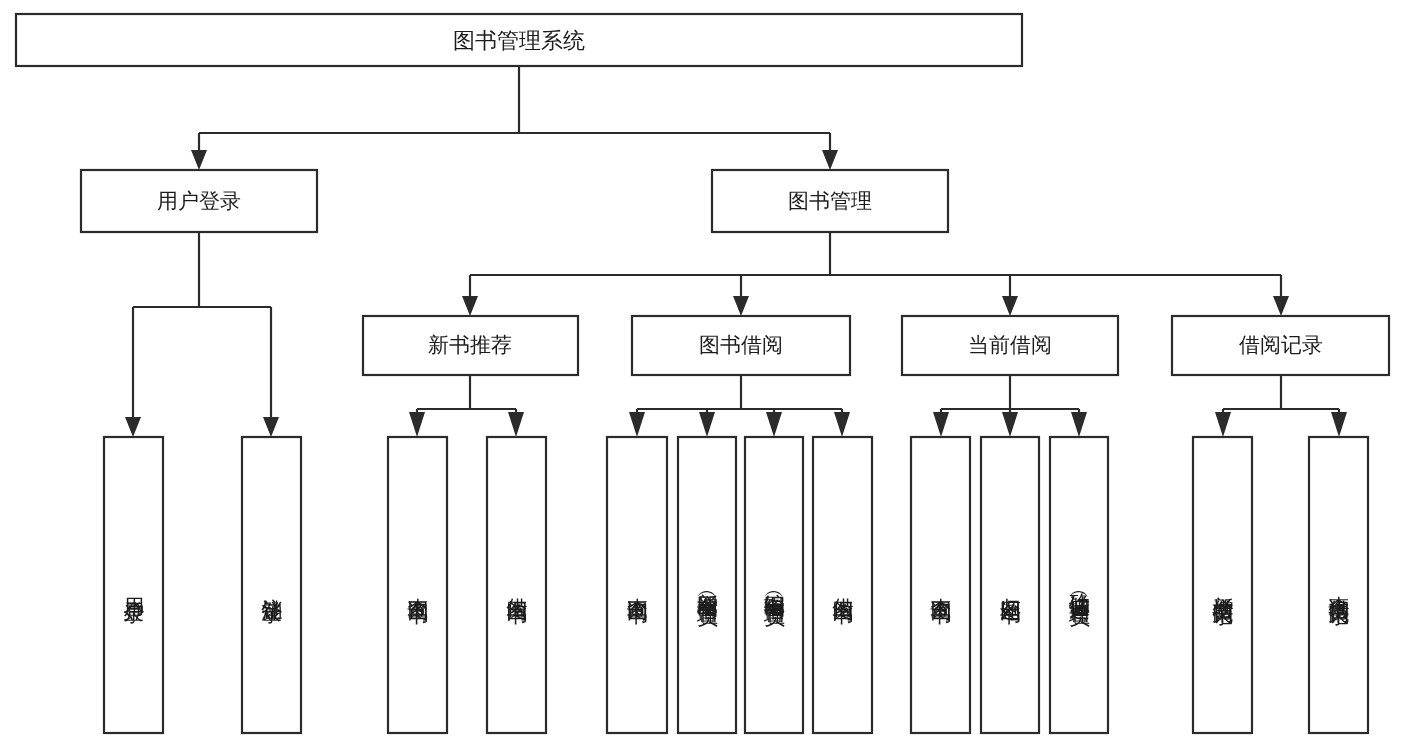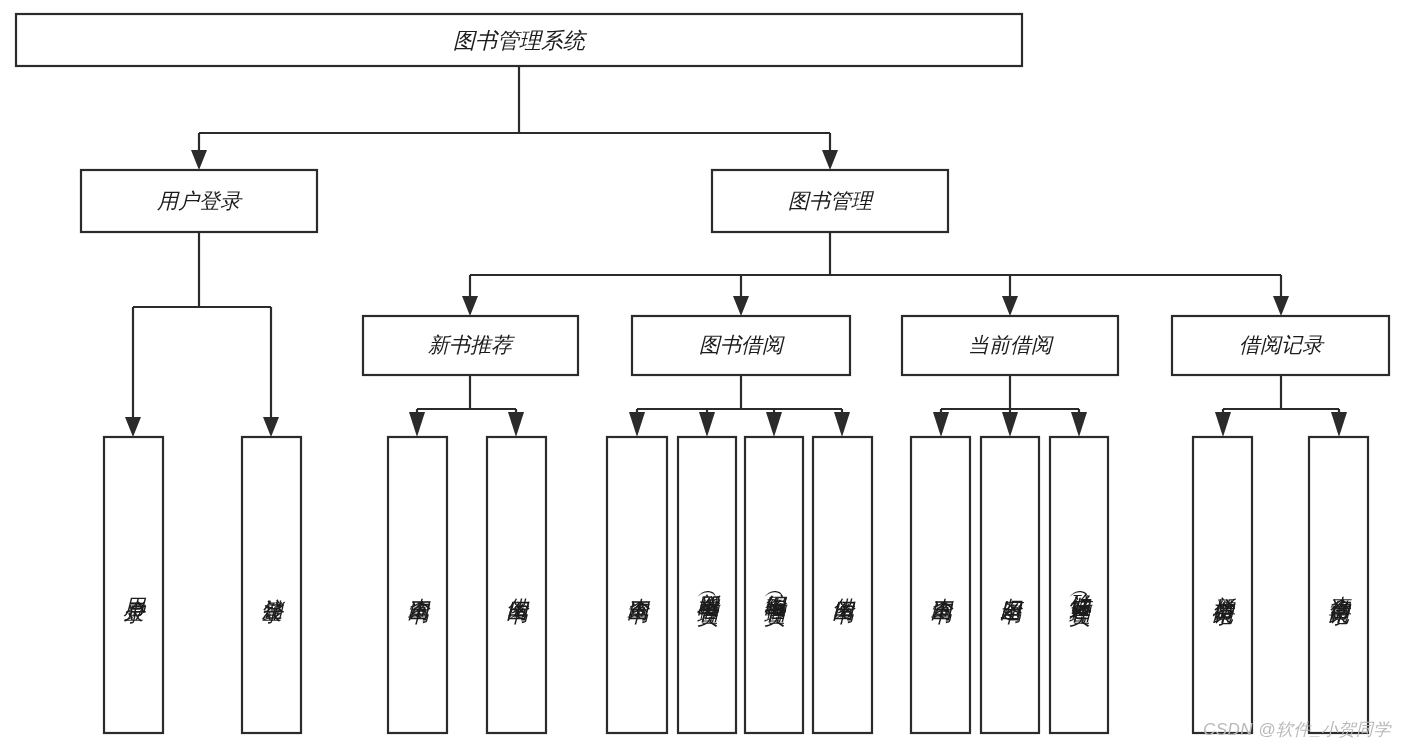--- a/index.html
+++ b/index.html
@@ -13,21 +13,20 @@
     font-family: "Liberation Sans", "DejaVu Sans", sans-serif;
     position: relative;
     overflow: hidden;
   }
   #diagram-root {
     position: absolute;
     left: 0;
     top: 0;
     width: 1405px;
     height: 747px;
-    font-style: italic;
   }
   svg#flow {
     display: block;
     width: 1405px;
     height: 747px;
   }
   .node-box {
     fill: #ffffff;
     stroke: #2b2b2b;
     stroke-width: 2.2;
@@ -222,14 +221,13 @@
   <div class="vlabel" style="left:745px; top:437px; width:58px; height:296px;">编辑图书（管理员）</div>
   <div class="vlabel" style="left:813px; top:437px; width:59px; height:296px;">借阅图书</div>
 
   <div class="vlabel" style="left:911px; top:437px; width:59px; height:296px;">查询图书</div>
   <div class="vlabel" style="left:981px; top:437px; width:58px; height:296px;">归还图书</div>
   <div class="vlabel" style="left:1050px; top:437px; width:58px; height:296px;">确认归还（管理员）</div>
 
   <div class="vlabel" style="left:1193px; top:437px; width:59px; height:296px;">新增借阅记录</div>
   <div class="vlabel" style="left:1309px; top:437px; width:59px; height:296px;">查询借阅记录</div>
 
-  <div class="watermark">CSDN @软件_小贺同学</div>
 </div>
 
 </body></html>

